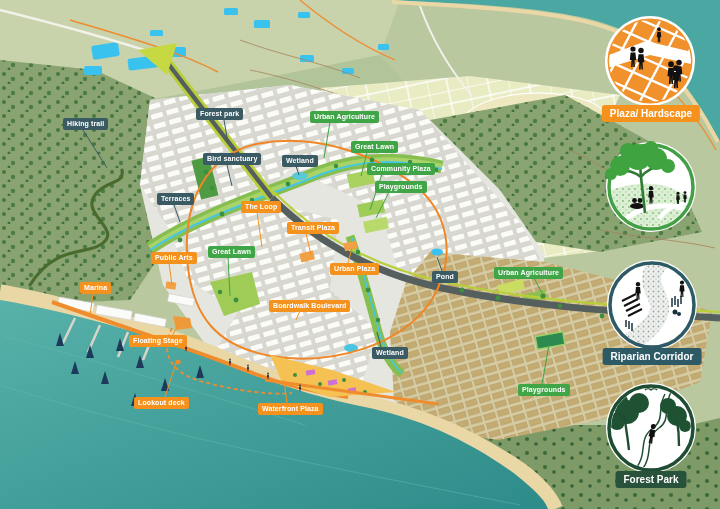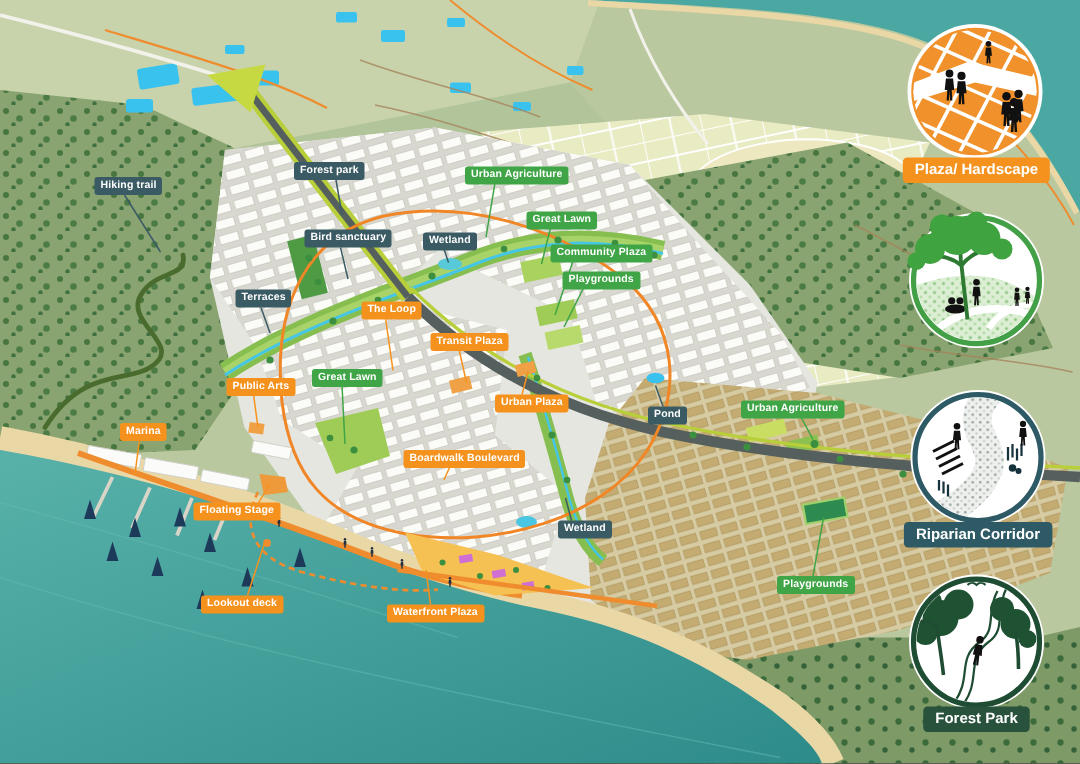--- a/index.html
+++ b/index.html
@@ -1,18 +1,18 @@
 <!DOCTYPE html>
 <html><head>
 <meta charset="utf-8">
 <style>
   html,body{margin:0;padding:0;background:#222;}
   .stage{
     position:relative;width:720px;height:509px;overflow:hidden;
-    font-family:"Liberation Sans",sans-serif;background:#404040;
+    font-family:"Liberation Sans",sans-serif;background:#c4b5fd;
   }
   .map-svg{position:absolute;left:0;top:0;}
   .tag{
     position:absolute;color:#fff;font-weight:bold;font-size:7px;line-height:1;
     padding:2px 4px 2.5px;border-radius:2px;white-space:nowrap;letter-spacing:.1px;
   }
   .tag.green{background:#3fa546;}
   .tag.orange{background:#f5921e;}
   .tag.dark{background:#3a5a64;}
   .legend-icon{position:absolute;}

